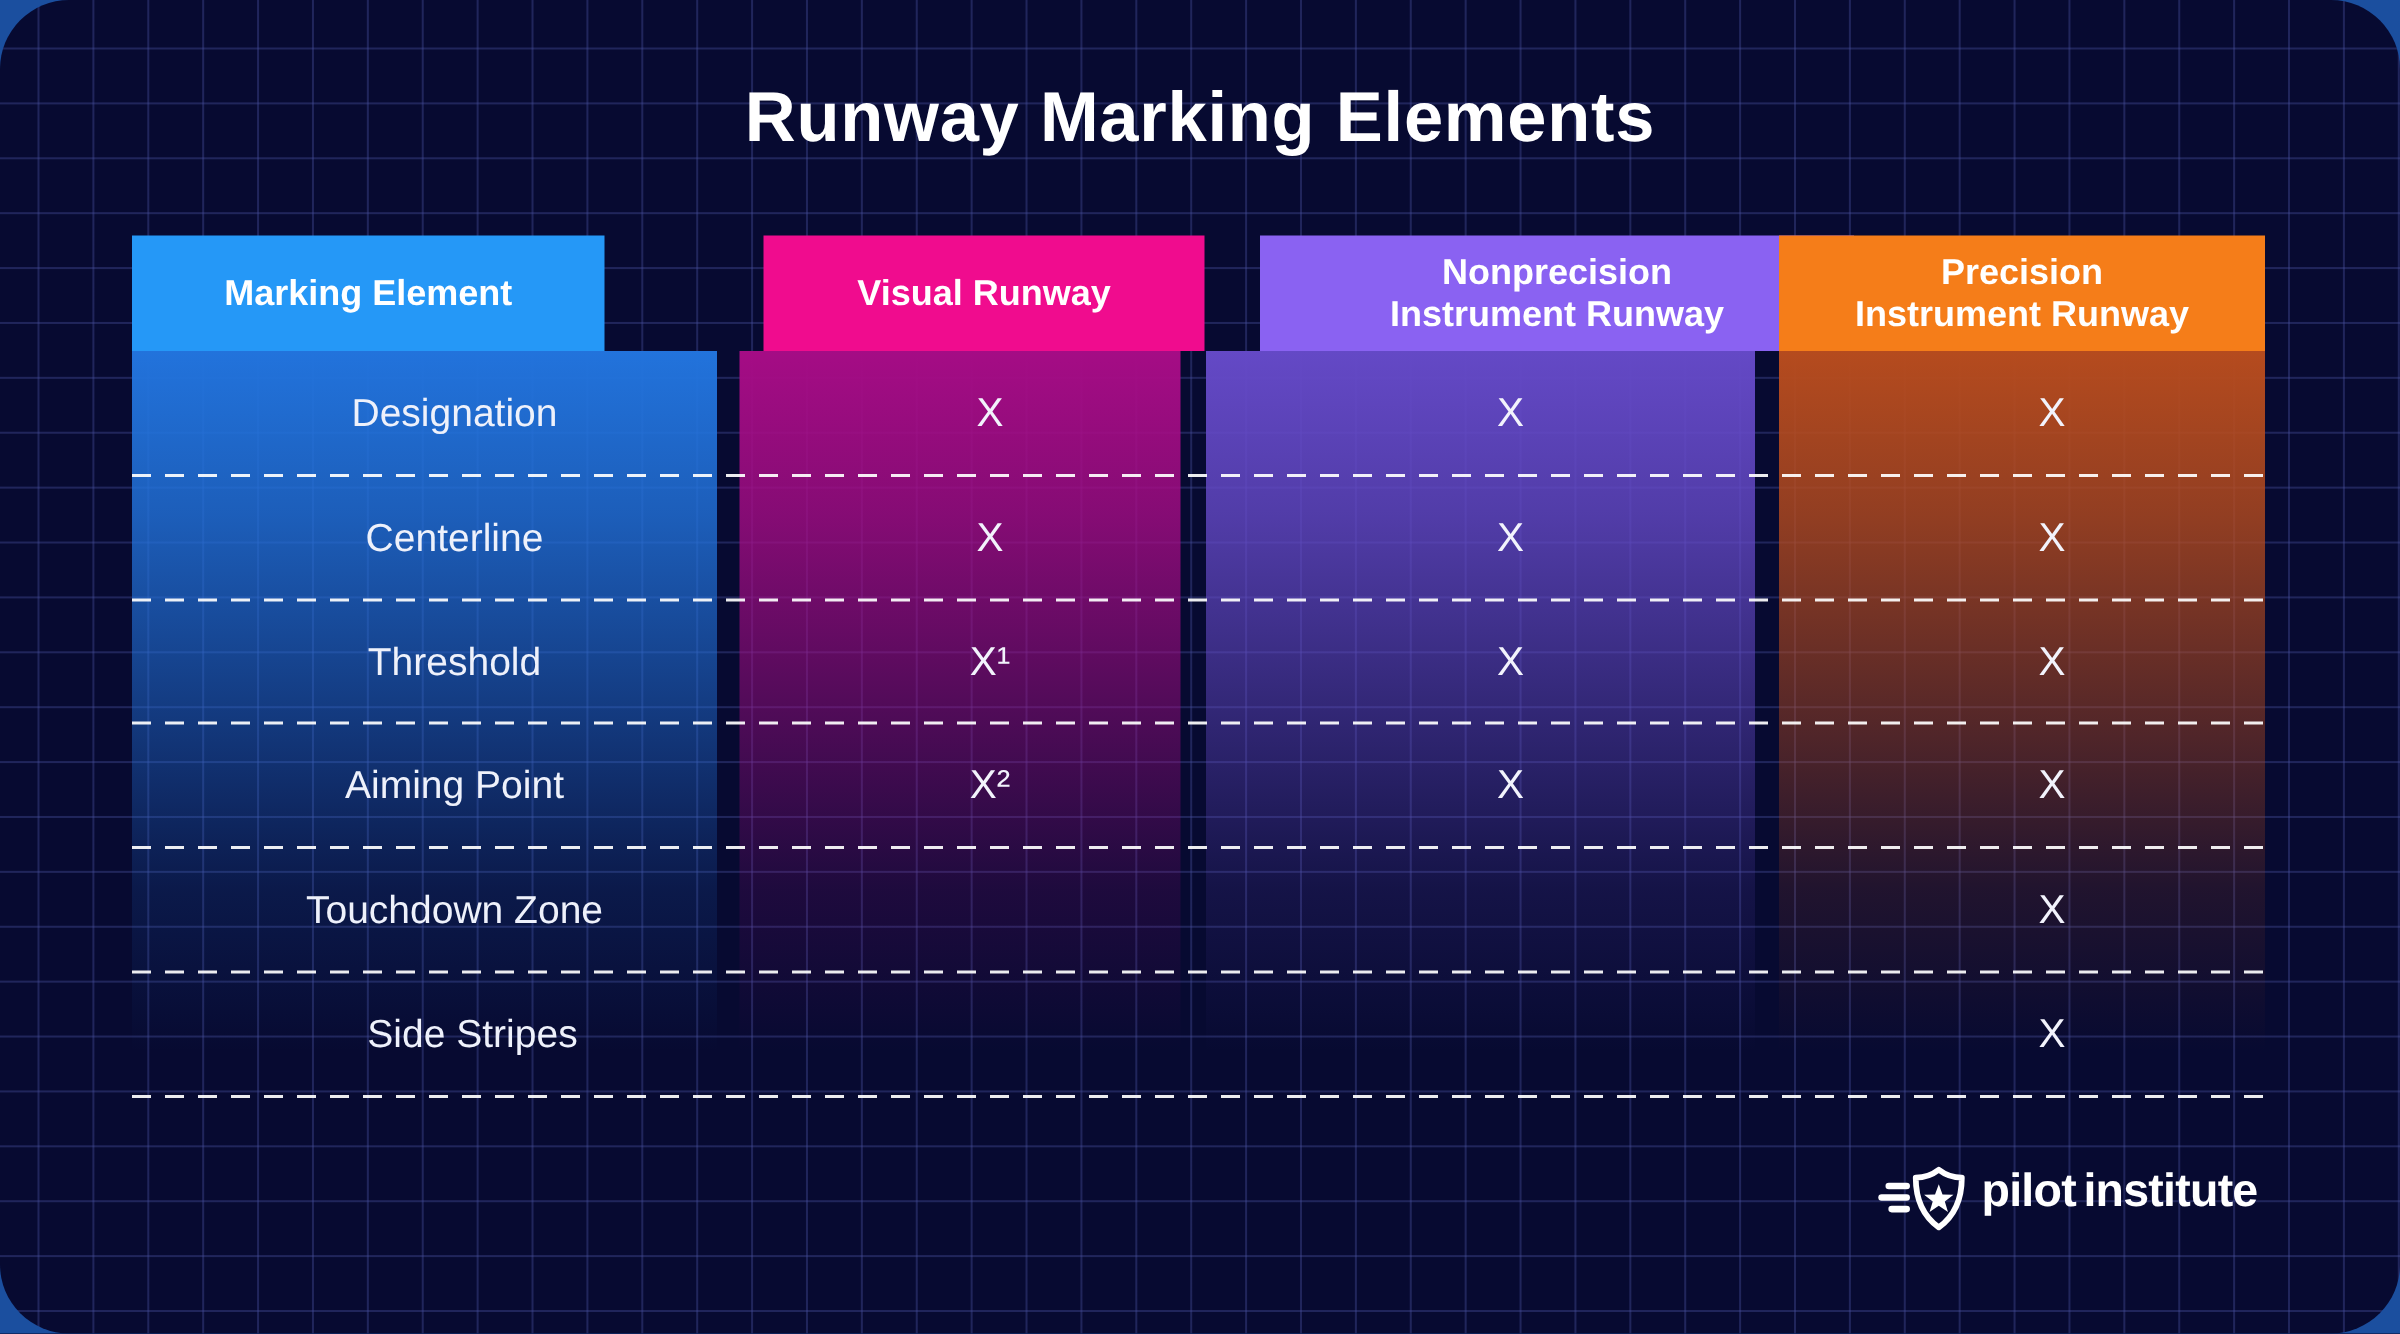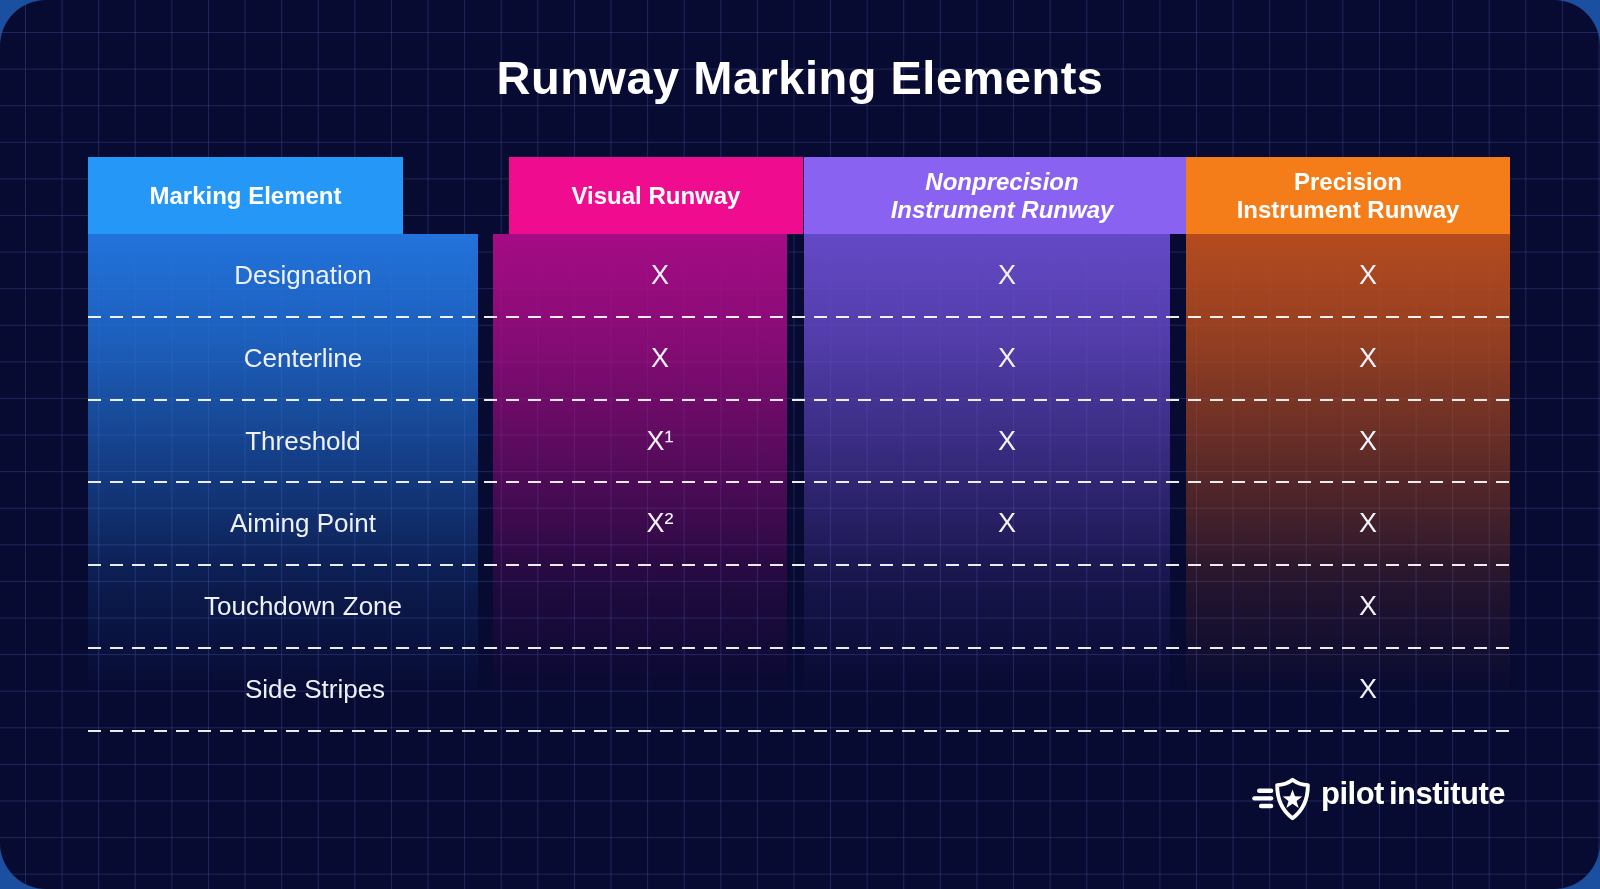--- a/index.html
+++ b/index.html
@@ -64,21 +64,21 @@
 
 <div class="panel">
   <h1 class="title">Runway Marking Elements</h1>
 
   <div id="table-layer">
       <div class="colbody" style="left: 88px; width: 390px; background: linear-gradient(rgb(34, 115, 220) 0%, rgba(34, 115, 220, 0.8) 22%, rgba(34, 115, 220, 0.467) 48%, rgba(34, 115, 220, 0.15) 72%, rgba(34, 115, 220, 0) 94%);"></div>
       <div class="th" style="left: 88px; width: 315px; background: rgb(37, 152, 247);">Marking Element</div>
       <div class="colbody" style="left: 493px; width: 294px; background: linear-gradient(rgb(165, 12, 133) 0%, rgba(165, 12, 133, 0.8) 22%, rgba(165, 12, 133, 0.467) 48%, rgba(165, 12, 133, 0.15) 72%, rgba(165, 12, 133, 0) 94%);"></div>
       <div class="th" style="left: 509px; width: 294px; background: rgb(240, 12, 142);">Visual Runway</div>
       <div class="colbody" style="left: 804px; width: 366px; background: linear-gradient(rgb(100, 73, 198) 0%, rgba(100, 73, 198, 0.8) 22%, rgba(100, 73, 198, 0.467) 48%, rgba(100, 73, 198, 0.15) 72%, rgba(100, 73, 198, 0) 94%);"></div>
-      <div class="th" style="left: 804px; width: 396px; background: rgb(138, 98, 242); font-style: italic;">Nonprecision
+      <div class="th" style="left: 840px; width: 396px; background: rgb(138, 98, 242);">Nonprecision
 Instrument Runway</div>
       <div class="colbody" style="left: 1186px; width: 324px; background: linear-gradient(rgb(181, 75, 30) 0%, rgba(181, 75, 30, 0.8) 22%, rgba(181, 75, 30, 0.467) 48%, rgba(181, 75, 30, 0.15) 72%, rgba(181, 75, 30, 0) 94%);"></div>
       <div class="th" style="left: 1186px; width: 324px; background: rgb(245, 125, 25);">Precision
 Instrument Runway</div>
       <div class="rows">
         <div class="row">
           <div class="cell" style="left: 0px; width: 390px;">Designation</div>
           <div class="cell mark" style="left: 405px; width: 294px;">X</div>
           <div class="cell mark" style="left: 716px; width: 366px;">X</div>
           <div class="cell mark" style="left: 1098px; width: 324px;">X</div>

